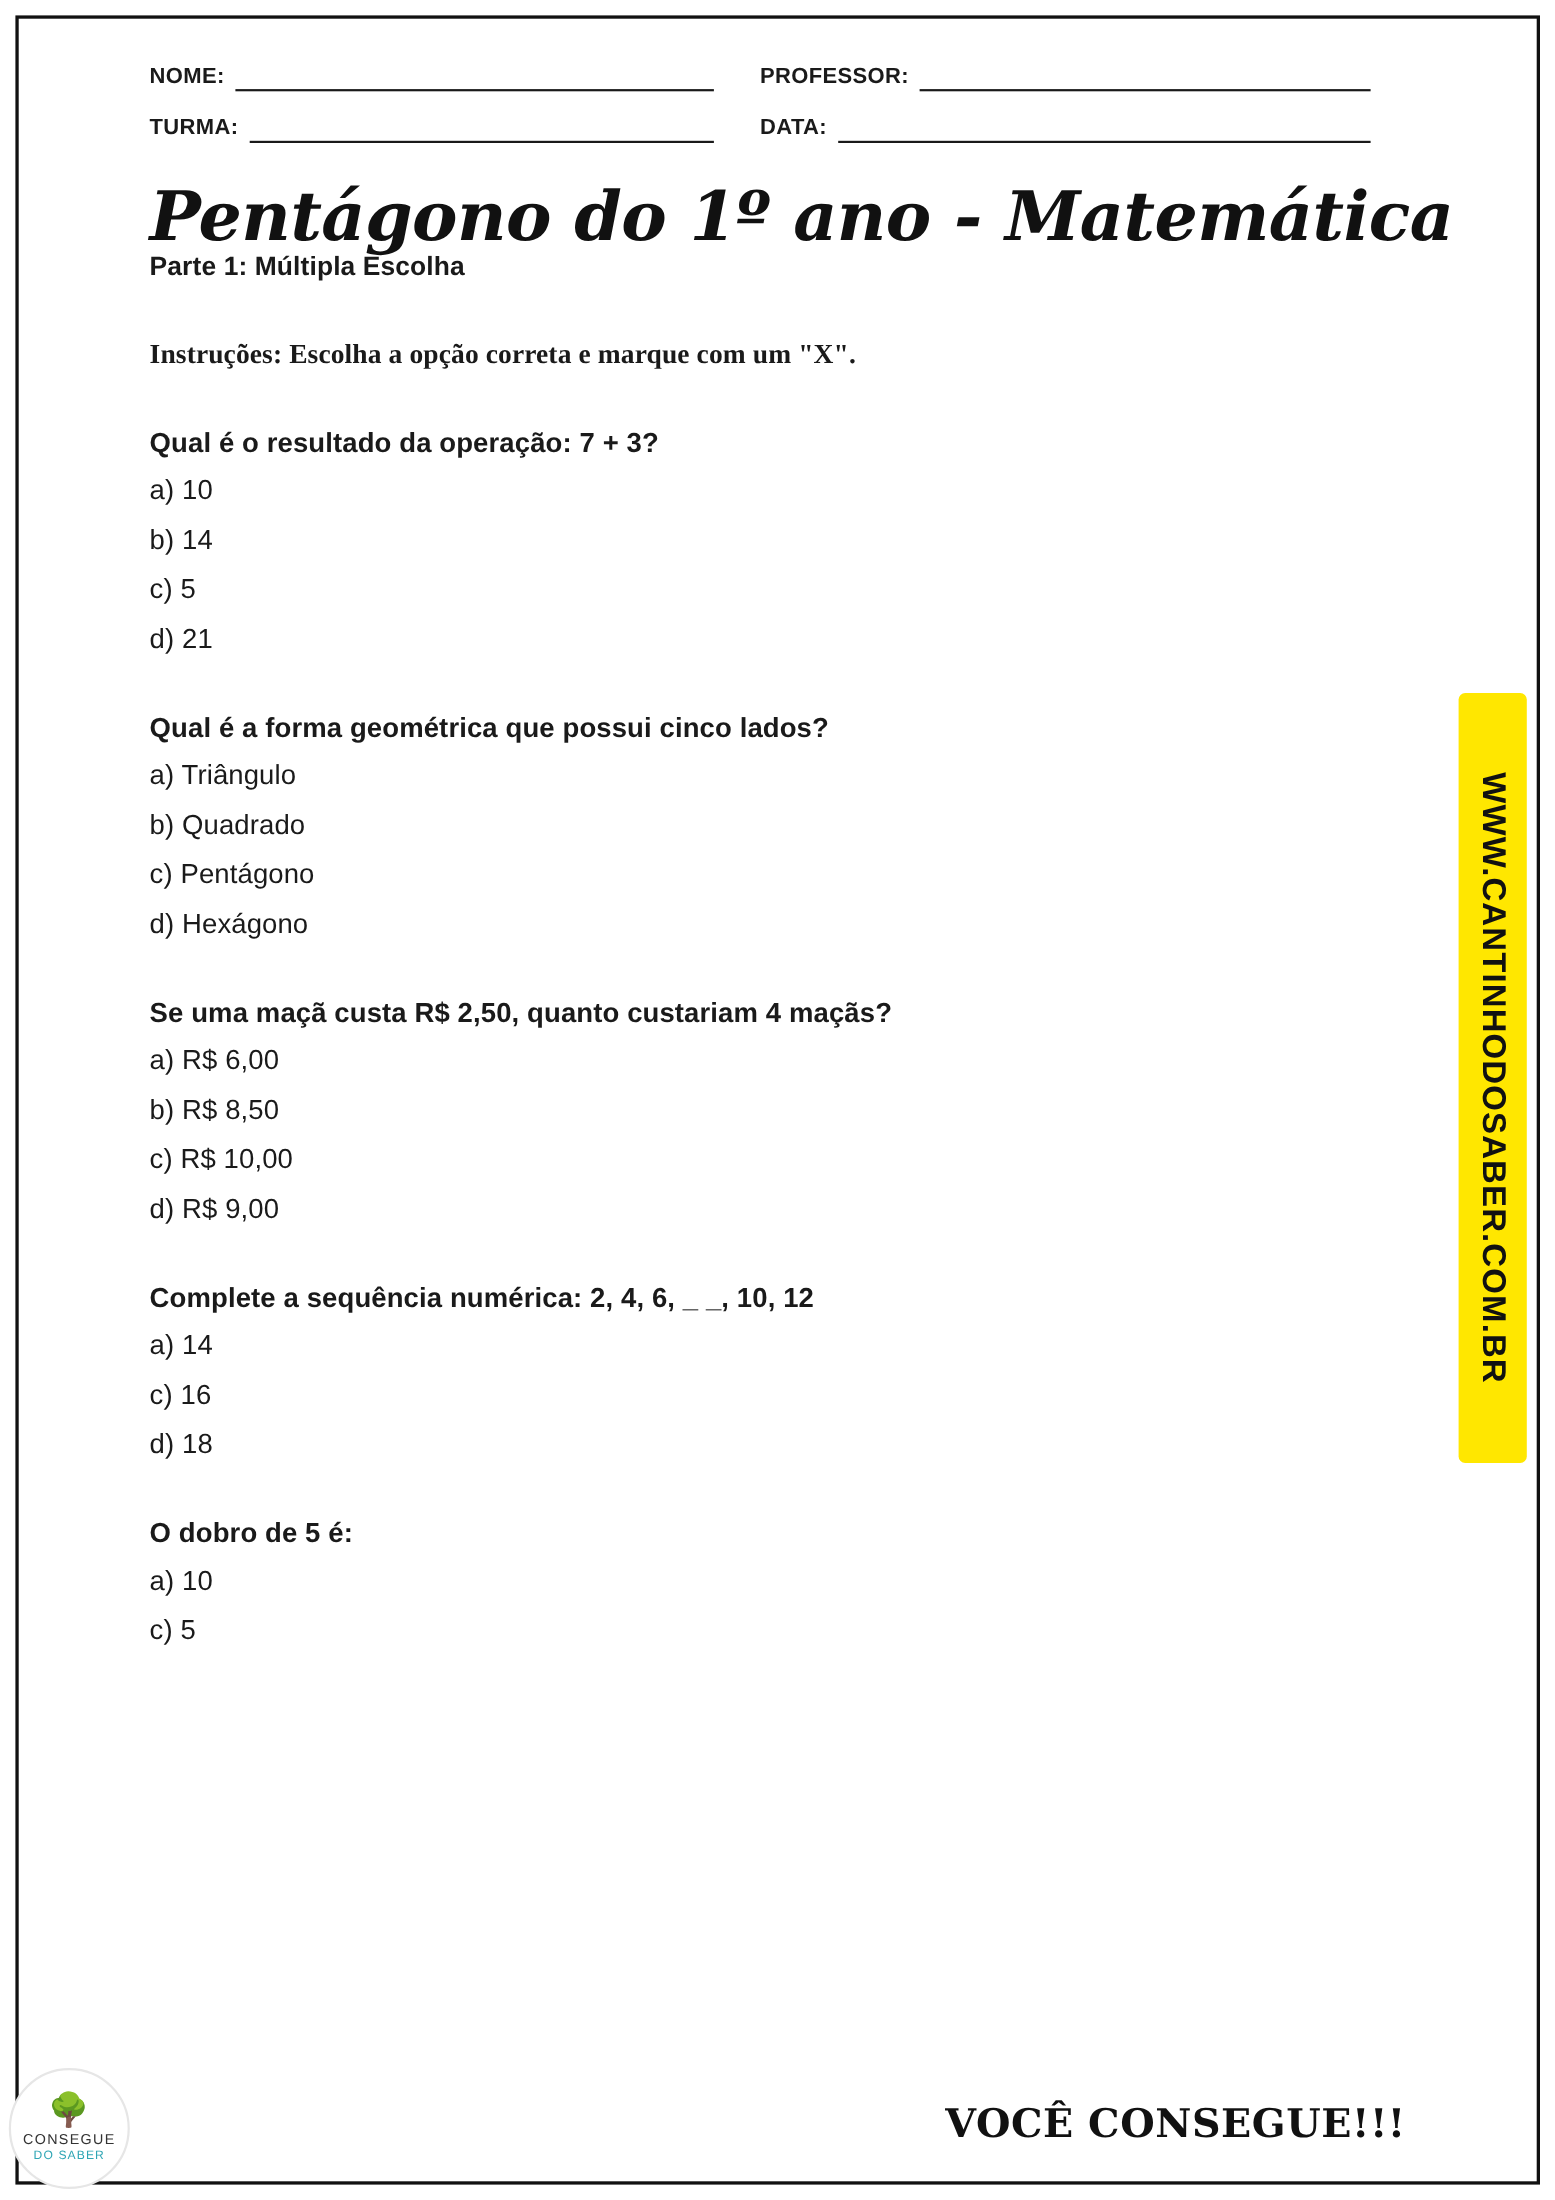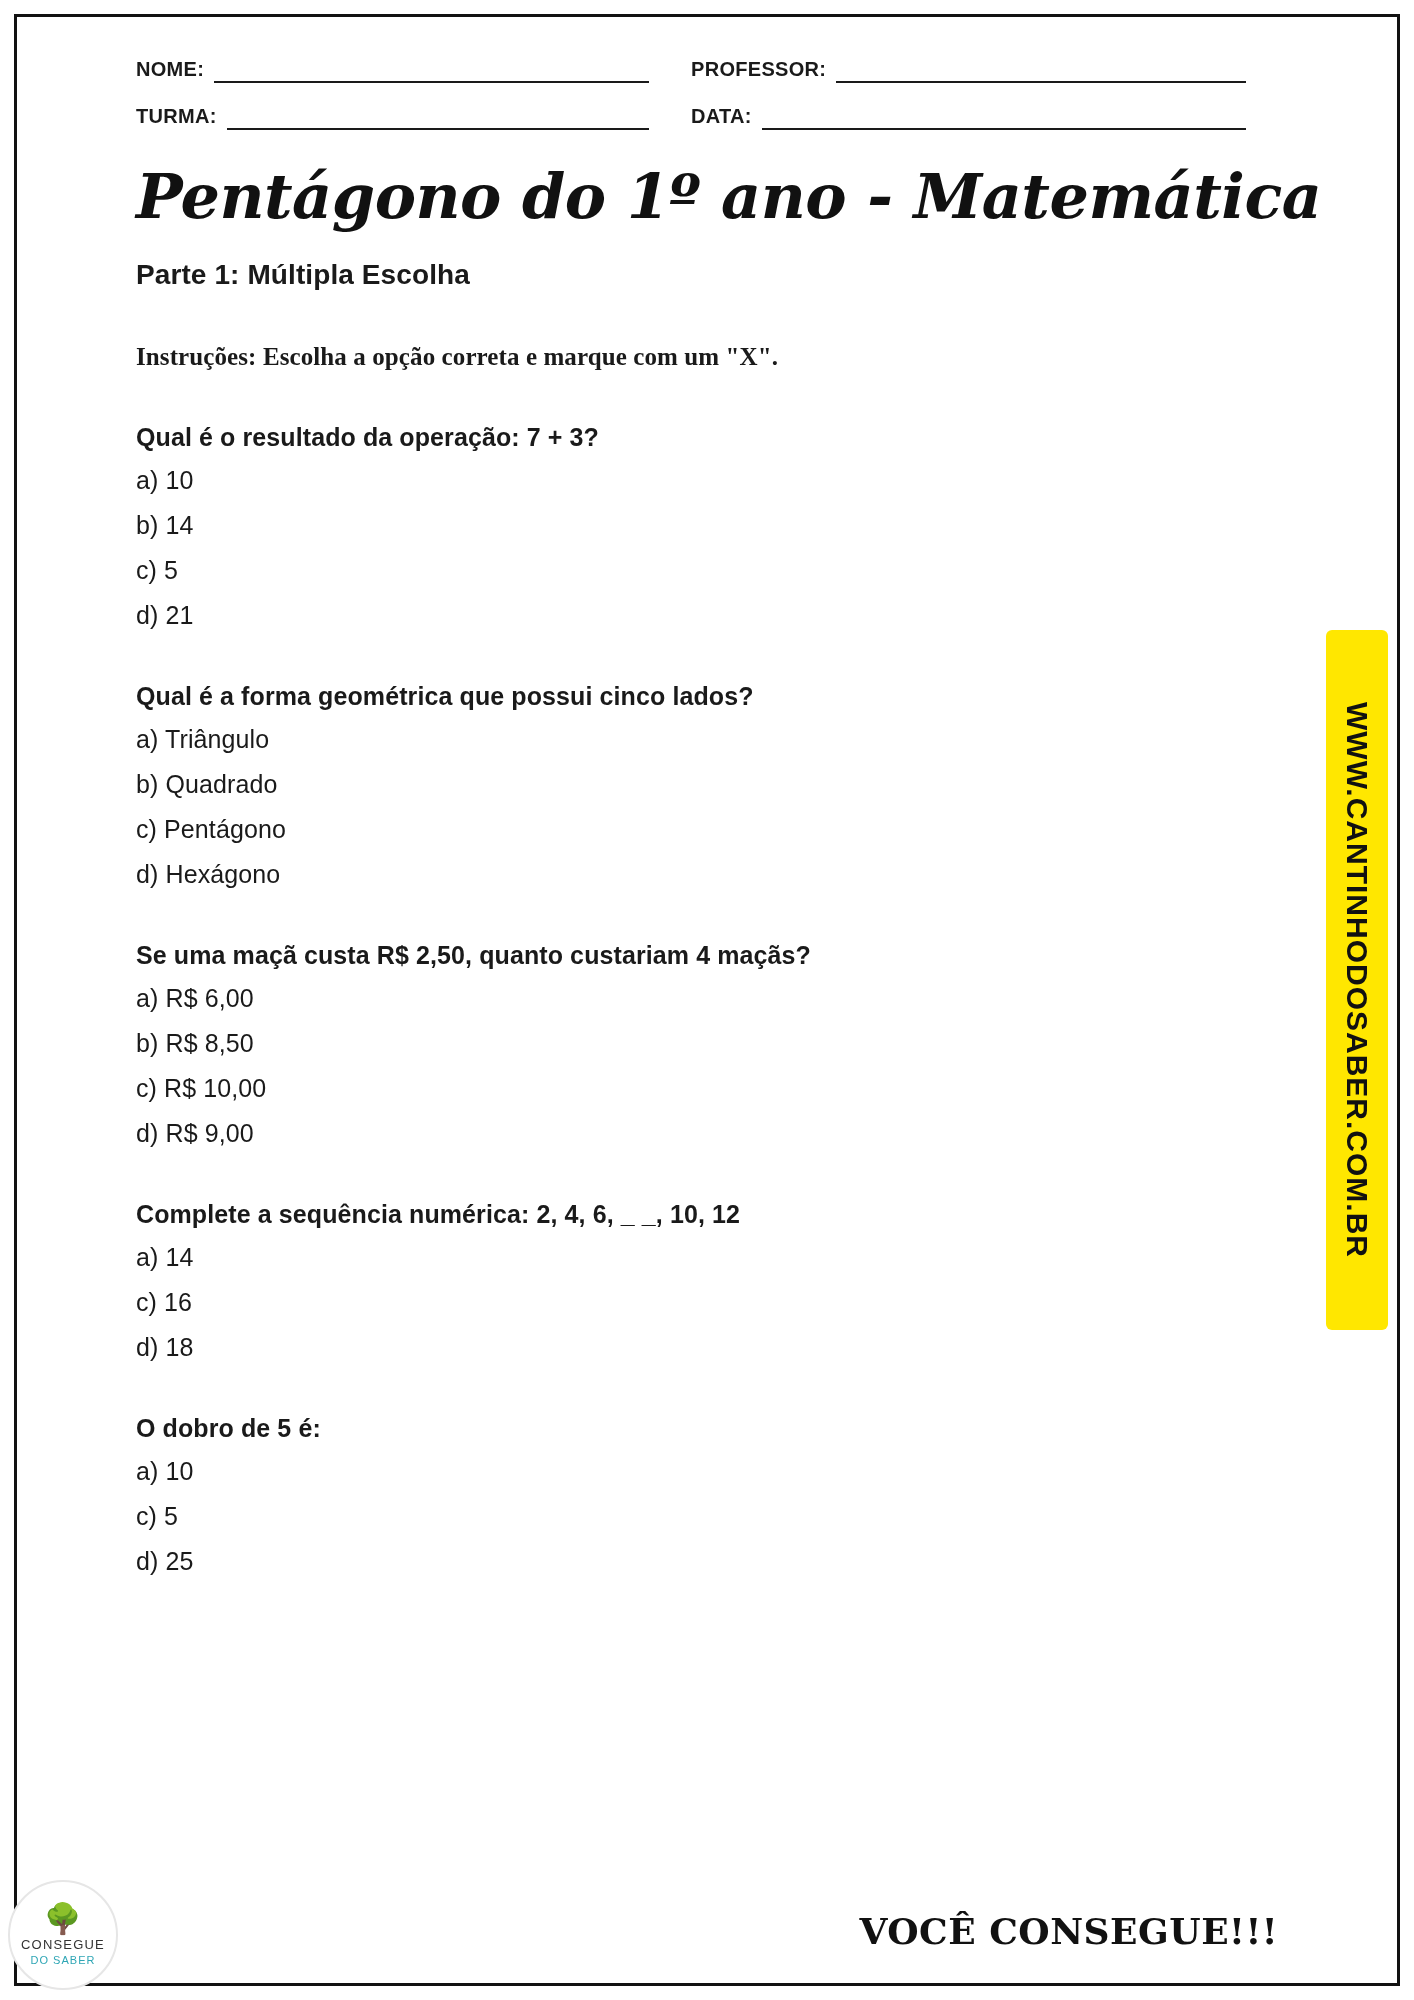--- a/index.html
+++ b/index.html
@@ -72,22 +72,21 @@
     font-weight: bold;
     font-size: 62px;
     letter-spacing: -0.5px;
     line-height: 1.05;
     color: #111111;
     white-space: nowrap;
   }
 
   
   .subtitle {
-    margin-top: 30px;
-    font-size: 28px;
+    font-size: 24px;
     font-weight: bold;
     letter-spacing: 0.1px;
   }
   .instructions {
     margin-top: 52px;
     font-size: 25px;
     font-weight: bold;
     letter-spacing: 0.1px;
     font-family: Liberation Serif, serif;
   }
@@ -235,21 +234,20 @@
     <div class="q-text">Complete a sequência numérica: 2, 4, 6, _ _, 10, 12</div>
     <div class="q-option">a) 14</div>
     <div class="q-option">c) 16</div>
     <div class="q-option">d) 18</div>
   </div>
 
   <div class="question-block">
     <div class="q-text">O dobro de 5 é:</div>
     <div class="q-option">a) 10</div>
     <div class="q-option">c) 5</div>
-    <div class="q-option">d) 25</div>
   </div>
 
 </div>
 
 <div class="side-tab">
   <span>WWW.CANTINHODOSABER.COM.BR</span>
 </div>
 
 <div class="footer-motto">VOCÊ CONSEGUE!!!</div>
 

